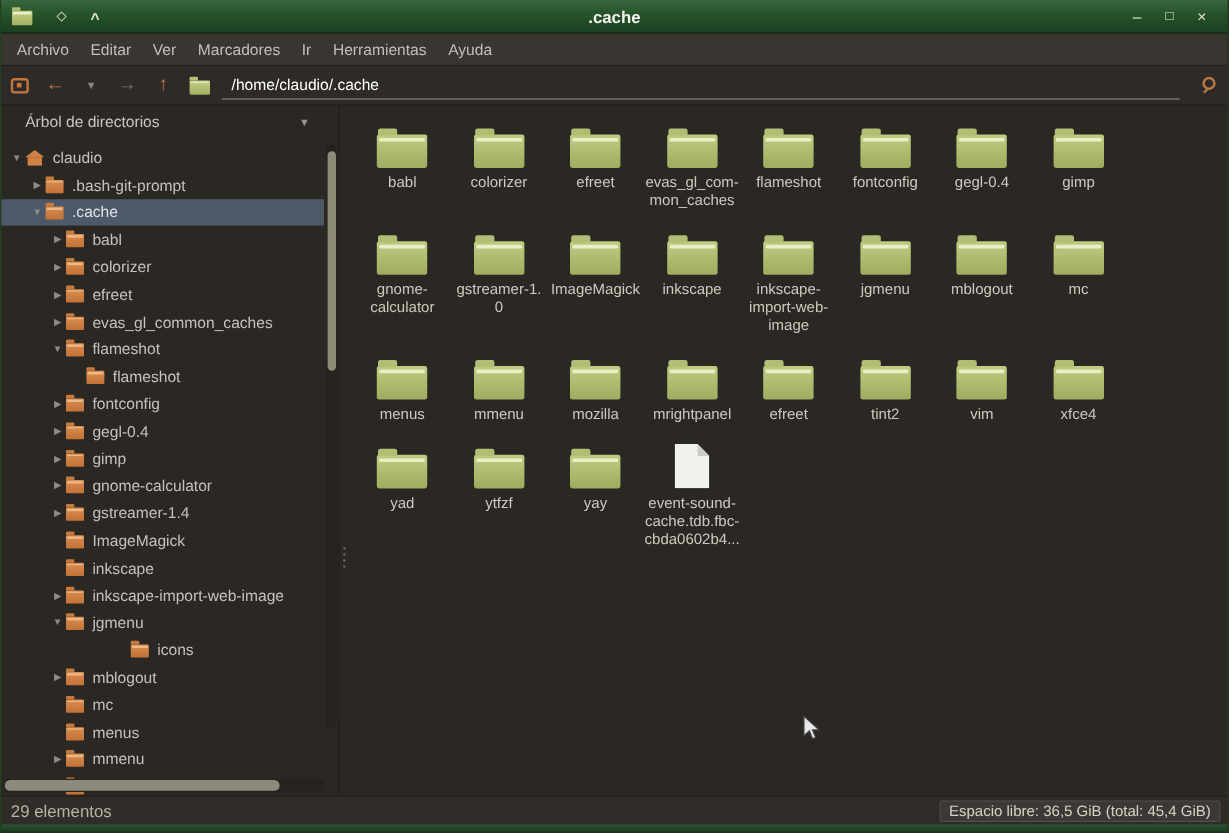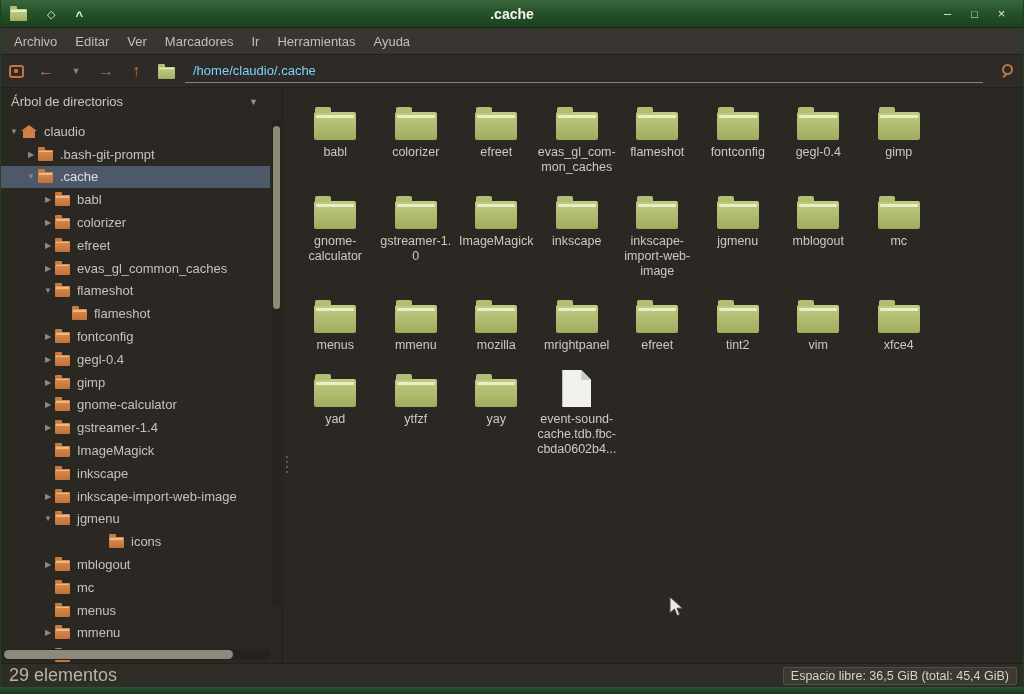--- a/index.html
+++ b/index.html
@@ -33,36 +33,36 @@
   .arrow { font-size:16px; line-height:1; }
   .arrow.orange { color:#c9793f; }
   .arrow.gray { color:#7d7872; }
   .arrow.small { font-size:9px; color:#8a857e; }
   .newtab-icon { width:15px; height:13px; border:2px solid #c2763e; border-radius:3px;
                  position:relative; background:#2d2a27; }
   .newtab-icon::after { content:""; position:absolute; top:2px; left:3px; width:4px; height:4px;
                         background:#c2763e; border-radius:1px; }
   .pathbar { flex:1; height:24px; margin:0 6px 0 4px; display:flex; align-items:center;
              border-bottom:1px solid #87837c; padding-left:8px;
-             color:#7dd3fc; font-size:13px; }
+             color:#ffffff; font-size:13px; }
   .search-btn { width:34px; height:28px; position:relative; }
   .search-icon { position:absolute; left:11px; top:7px; width:14px; height:14px; }
   .search-icon::before { content:""; position:absolute; top:0; left:2px; width:7px; height:7px;
                          border:2px solid #b87a45; border-radius:50%; }
   .search-icon::after { content:""; position:absolute; left:4px; top:9px; width:2px; height:5px;
                         background:#b87a45; transform:rotate(45deg); }
 
   
   .content { flex:1; display:flex; min-height:0; position:relative; }
 
   
   .sidebar { width:282px; flex:0 0 282px; display:flex; flex-direction:column; position:relative;
              border-right:1px solid #221f1b; }
   .sidebar-header { height:27px; flex:0 0 27px; display:flex; align-items:center;
-                    padding:0 10px; color:#c9c5be; font-size:13px; }
+                    padding:0 10px; color:#c9c5be; font-size:13px;margin-left:10px; }
   .sidebar-header .hdr-label { flex:1; }
   .sidebar-header .hdr-arrow { color:#98938c; font-size:9px; margin-right:14px; }
   .tree-wrap { flex:1; overflow:hidden; padding:5px 12px 0 0; position:relative; }
   .tree-row { display:flex; align-items:center; height:22.8px; font-size:13px; color:#c5c1ba; }
   .tree-row.selected { background:#4d5868; color:#dde1e7; }
   .expander { width:14px; flex:0 0 14px; text-align:center; font-size:8px; color:#8f8a83; }
   .tree-label { margin-left:7px; white-space:nowrap; }
 
   .vscroll { position:absolute; top:32px; bottom:56px; right:1px; width:9px; background:#252220;
              border-radius:4px; }
@@ -113,21 +113,21 @@
 
   
   .file-doc { position:relative; width:29px; height:37px; background:#f1f1ee;
               clip-path:polygon(0 0,66% 0,100% 27%,100% 100%,0 100%); }
   .file-doc .fold { position:absolute; left:19px; top:0; width:10px; height:10px; background:#cccdc6;
                     clip-path:polygon(0 0,100% 100%,0 100%); }
 
   
   .statusbar { height:24px; flex:0 0 24px; background:#302d29; display:flex; align-items:center;
                padding:0 6px 0 8px; border-top:1px solid #232019; }
-  .status-left { flex:1; color:#b7b3a6; font-size:18px; }
+  .status-left { flex:1; color:#b7b3a6; font-size:14px; }
   .status-right { color:#d6d2ca; font-size:12.5px; background:#3c3934; border:1px solid #514d47;
                   border-radius:2px; padding:1px 7px; }
 
   .bottom-strip { height:7px; flex:0 0 7px; background:linear-gradient(#2c5432,#16351b); }
 
   .cursor { position:absolute; left:668px; top:596px; z-index:50; pointer-events:none; }
 </style>
 </head>
 <body>
 

